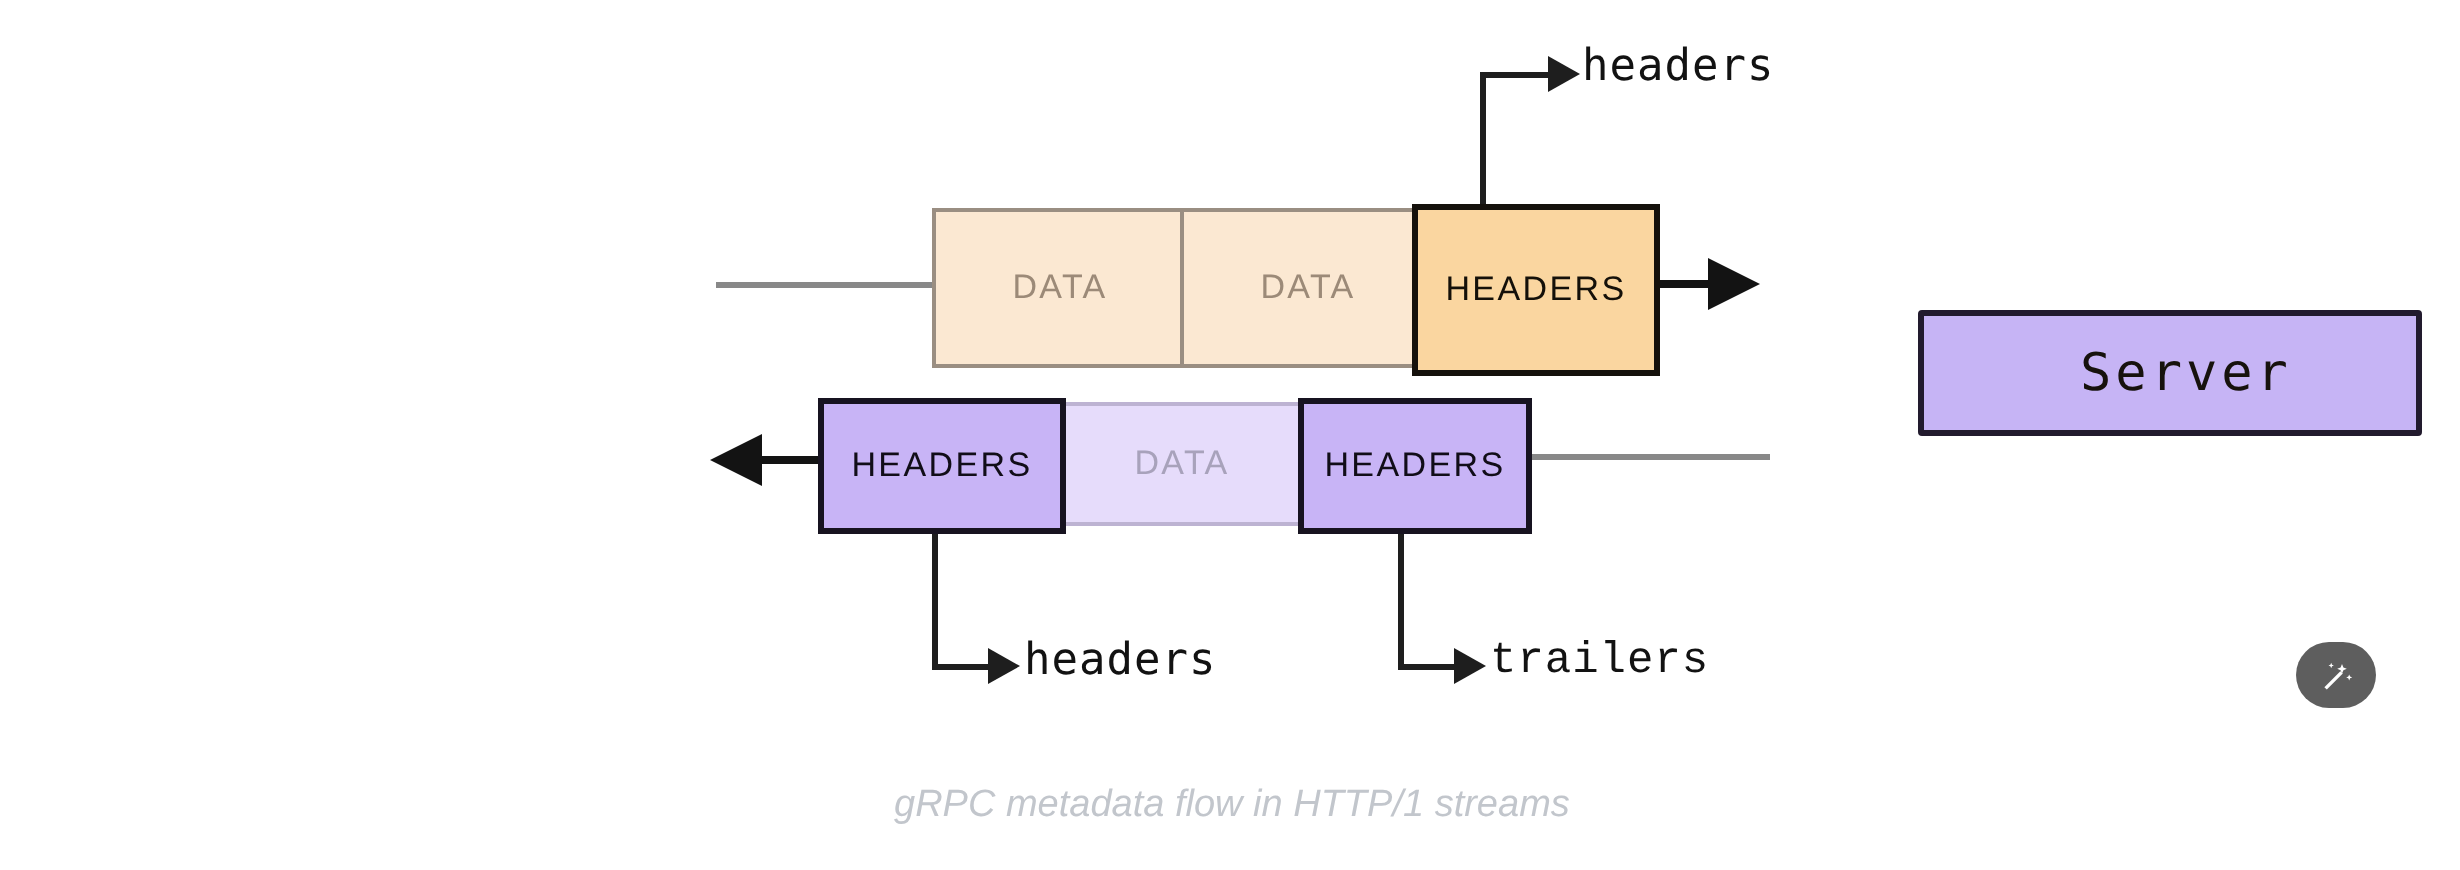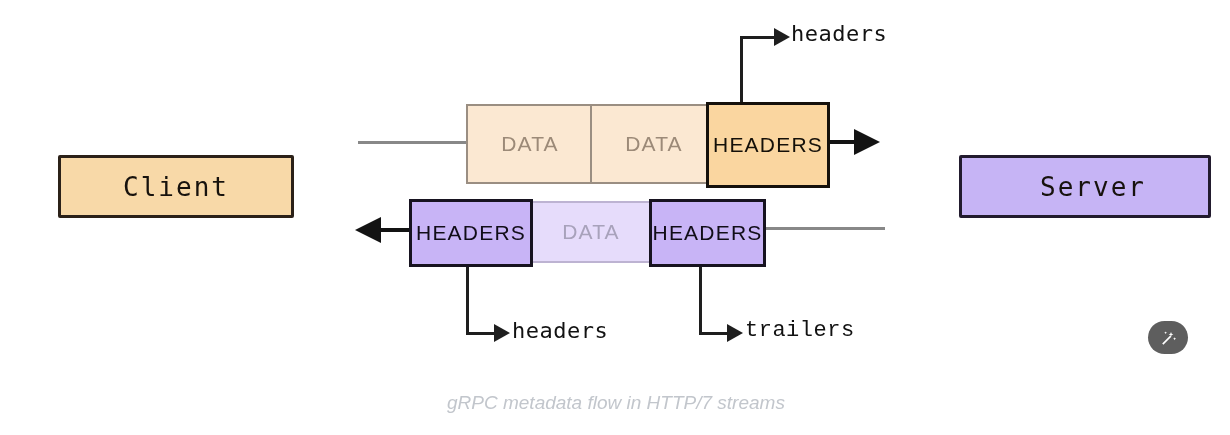--- a/index.html
+++ b/index.html
@@ -23,21 +23,21 @@
     color:#17120d;
   }
   #client-box{left:58px;top:155px;width:230px;height:57px;background:#f8d9a8;}
   #server-box{left:959px;top:155px;width:230px;height:57px;background:#c6b4f5;border-color:#221b2e;padding-left:16px;}
 
   
   .cell{
     position:absolute;
     display:flex;align-items:center;justify-content:center;
     font-family:"Liberation Sans", sans-serif;
-    font-size:21px;
+    font-size:17px;
     letter-spacing:1.2px;
   }
   .cell.data-top{
     background:#fbe8d2;
     border:2px solid #9a8e82;
     color:#9c8a78;
   }
   .cell.hdr-top{
     background:#fad6a0;
     border:3px solid #15110c;
@@ -140,23 +140,20 @@
     background:#5e5e5e;
     display:flex;align-items:center;justify-content:center;
   }
   #magic-btn svg{display:block;}
 </style>
 </head>
 <body>
 
 <div id="stage">
 
-  <div class="endpoint" id="client-box">
-    <span>Client</span>
-  </div>
   <div class="endpoint" id="server-box">
     <span>Server</span>
   </div>
 
   <div class="line" id="line-left-top"></div>
 
   <div class="cell data-top" id="cell-data-1">
     <span>DATA</span>
   </div>
   <div class="cell data-top" id="cell-data-2">
@@ -192,21 +189,21 @@
   <div class="elbow-v" id="cb2-v"></div>
   <div class="elbow-h" id="cb2-h"></div>
   <div class="tip" id="cb2-tip"></div>
   <div class="callout-label" id="label-headers-bot">headers</div>
 
   <div class="elbow-v" id="cb3-v"></div>
   <div class="elbow-h" id="cb3-h"></div>
   <div class="tip" id="cb3-tip"></div>
   <div class="callout-label" id="label-trailers">trailers</div>
 
-  <div id="caption">gRPC metadata flow in HTTP/7 streams</div>
+  <div id="caption">gRPC metadata flow in HTTP/1 streams</div>
 
 
   <div id="magic-btn">
     <svg width="20" height="20" viewBox="0 0 20 20">
       <path d="M4.2 15.6 L12.2 7.6 L13.4 8.8 L5.4 16.8 Z" fill="#ffffff"></path>
       <path d="M13.0 4.0 l0.7 1.7 1.7 0.7 -1.7 0.7 -0.7 1.7 -0.7 -1.7 -1.7 -0.7 1.7 -0.7 Z" fill="#ffffff"></path>
       <path d="M16.6 9.2 l0.45 1.05 1.05 0.45 -1.05 0.45 -0.45 1.05 -0.45 -1.05 -1.05 -0.45 1.05 -0.45 Z" fill="#ffffff"></path>
       <path d="M7.6 3.4 l0.4 0.95 0.95 0.4 -0.95 0.4 -0.4 0.95 -0.4 -0.95 -0.95 -0.4 0.95 -0.4 Z" fill="#ffffff"></path>
     </svg>
   </div>

